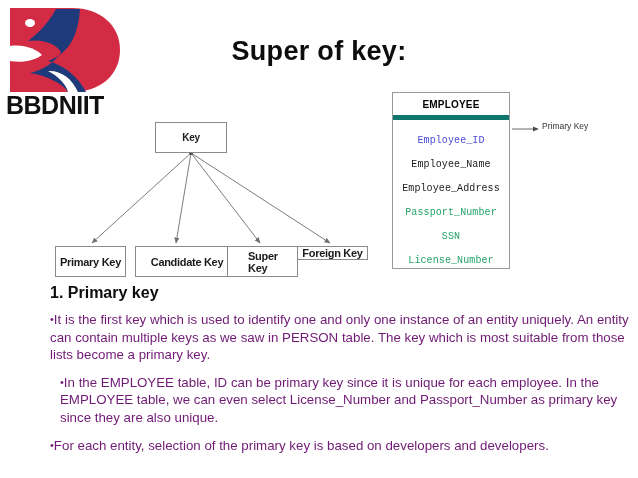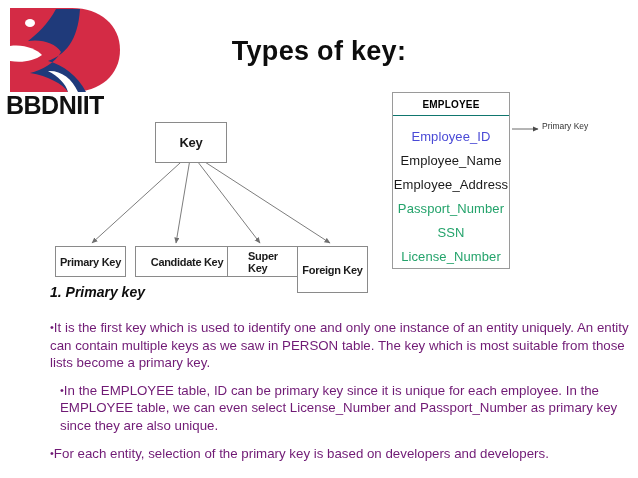--- a/index.html
+++ b/index.html
@@ -79,59 +79,59 @@
     display: flex;
     align-items: center;
     justify-content: center;
     font-family: "Liberation Sans", sans-serif;
     font-weight: bold;
     font-size: 11px;
     color: #1a1a1a;
     letter-spacing: -0.3px;
     z-index: 2;
   }
-  #box-key    { left: 115px; top: 10px;  width: 72px;  height: 41px; font-size: 13px; }
+  #box-key    { left: 115px; top: 10px;  width: 72px;  height: 31px; font-size: 10px; }
   #box-pk     { left: 15px;  top: 134px; width: 71px;  height: 31px; }
   #box-ck     { left: 95px;  top: 134px; width: 104px;  height: 31px; }
   #box-sk     { left: 187px; top: 134px; width: 71px;  height: 31px; padding-left: 20px; }
-  #box-fk     { left: 257px; top: 134px; width: 71px;  height: 47px; }
+  #box-fk     { left: 257px; top: 134px; width: 71px;  height: 14px; }
 
   
   #employee-table {
     position: absolute;
     left: 392px;
     top: 92px;
     width: 118px;
     height: 177px;
     border: 1px solid #9a9a9a;
     box-sizing: border-box;
     background: #ffffff;
   }
   #employee-header {
     height: 22px;
-    border-bottom: 1px solid #0f766e;
+    border-bottom: 5px solid #0f766e;
     display: flex;
     align-items: center;
     justify-content: center;
     font-family: "Liberation Sans", sans-serif;
     font-weight: bold;
     font-size: 10px;
     letter-spacing: 0.2px;
     color: #000000;
   }
   #employee-fields {
     padding-top: 8px;
   }
   .emp-field {
     height: 24px;
     display: flex;
     align-items: center;
     justify-content: center;
-    font-family: Liberation Sans, sans-serif;
-    font-size: 13px;
+    font-family: Liberation Mono, monospace;
+    font-size: 10px;
     letter-spacing: 0.1px;
     white-space: nowrap;
   }
 
   
   #pk-callout {
     position: absolute;
     left: 512px;
     top: 118px;
     width: 126px;
@@ -151,25 +151,24 @@
   
   #content {
     position: absolute;
     left: 50px;
     top: 282px;
     width: 580px;
   }
   #section-heading {
     font-family: "Liberation Sans", sans-serif;
     font-weight: bold;
-    font-size: 14px;
+    font-size: 16px;
     line-height: 21px;
     color: #0d0d0d;
-    margin-bottom: 16px;
-    font-style: italic;
+    margin-bottom: 8px;
   }
   .bullet-para {
     font-family: "Liberation Sans", sans-serif;
     font-size: 13.3px;
     line-height: 17.6px;
     color: #701a75;
     text-indent: 0;
   }
   .bullet-para .bullet-dot {
     font-size: 11px;
@@ -191,21 +190,21 @@
                C40 68 55 76 60 84 L78 84 C70 68 55 57 40 53 C57 47 70 33 72 1 Z" fill="#1F3A7A"></path>
 
       <ellipse cx="22" cy="15" rx="5" ry="4" fill="#ffffff"></ellipse>
 
       <path d="M60 84 C58 76 50 68 40 63 C52 62 64 70 70 84 Z" fill="#ffffff"></path>
     </svg>
   </div>
   <div id="logo-wordmark">BBDNIIT</div>
 </div>
 
-<div id="page-title">Types of key:</div>
+<div id="page-title">Super of key:</div>
 
 <div id="key-diagram">
   <svg width="345" height="172" xmlns="http://www.w3.org/2000/svg">
     <defs>
       <marker id="arrowhead" markerWidth="7" markerHeight="7" refX="5.5" refY="2.6" orient="auto" markerUnits="strokeWidth">
         <path d="M0,0 L6,2.6 L0,5.2 z" fill="#6f6f6f"></path>
       </marker>
     </defs>
 
     <line x1="151" y1="41" x2="52" y2="131" stroke="#7d7d7d" stroke-width="1" marker-end="url(#arrowhead)"></line>

